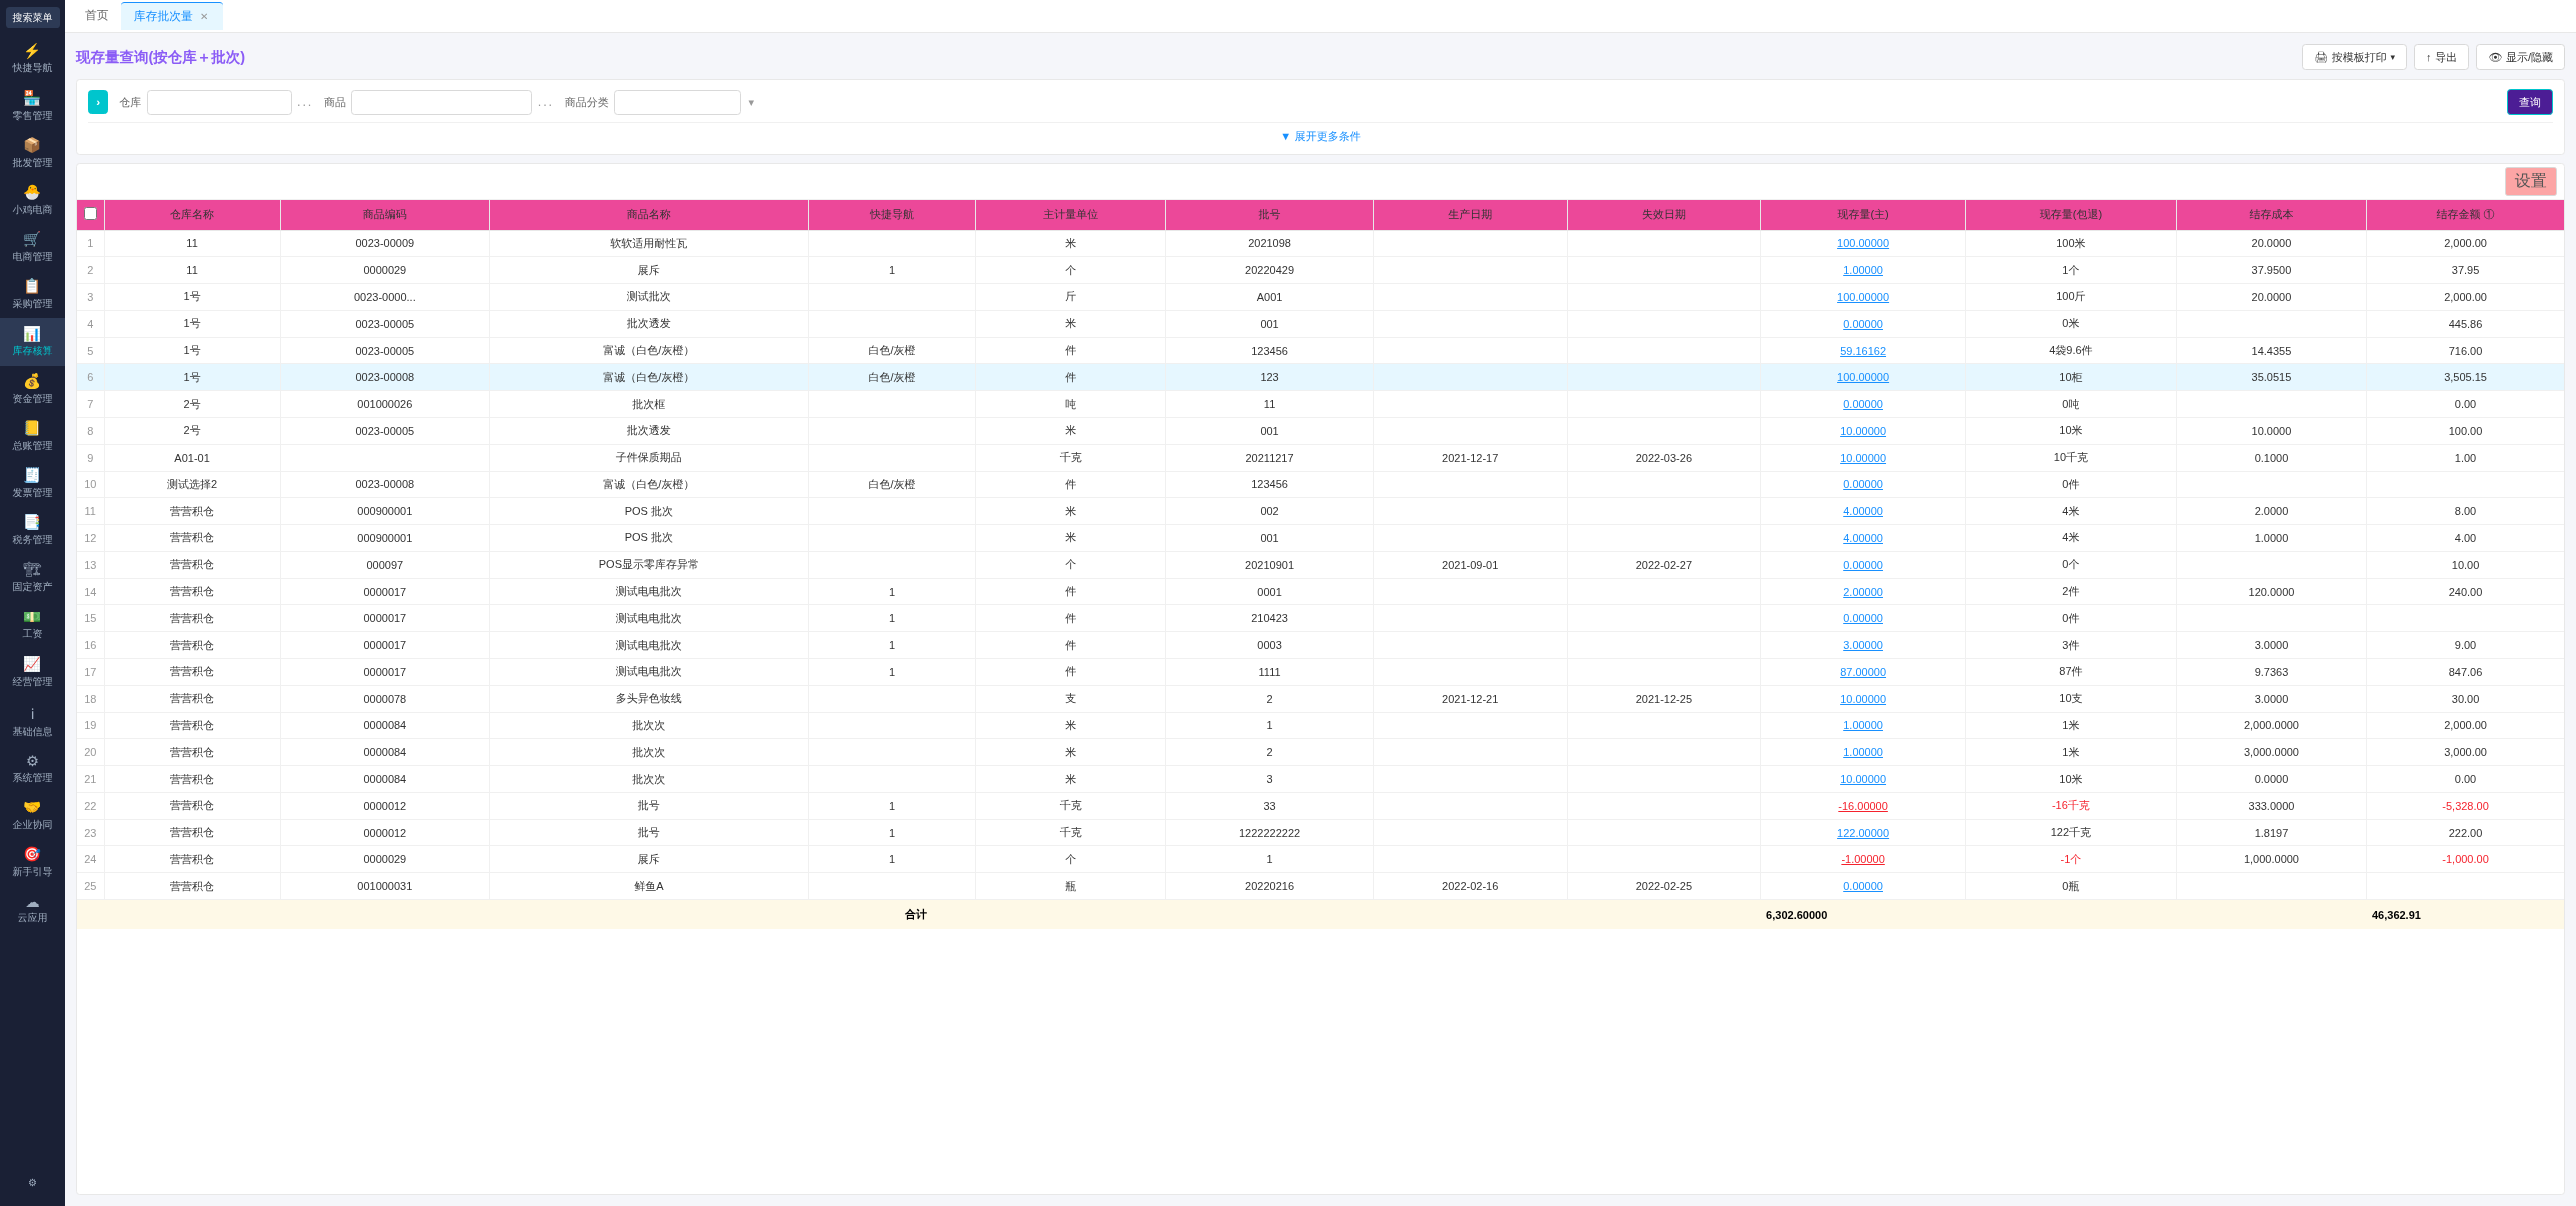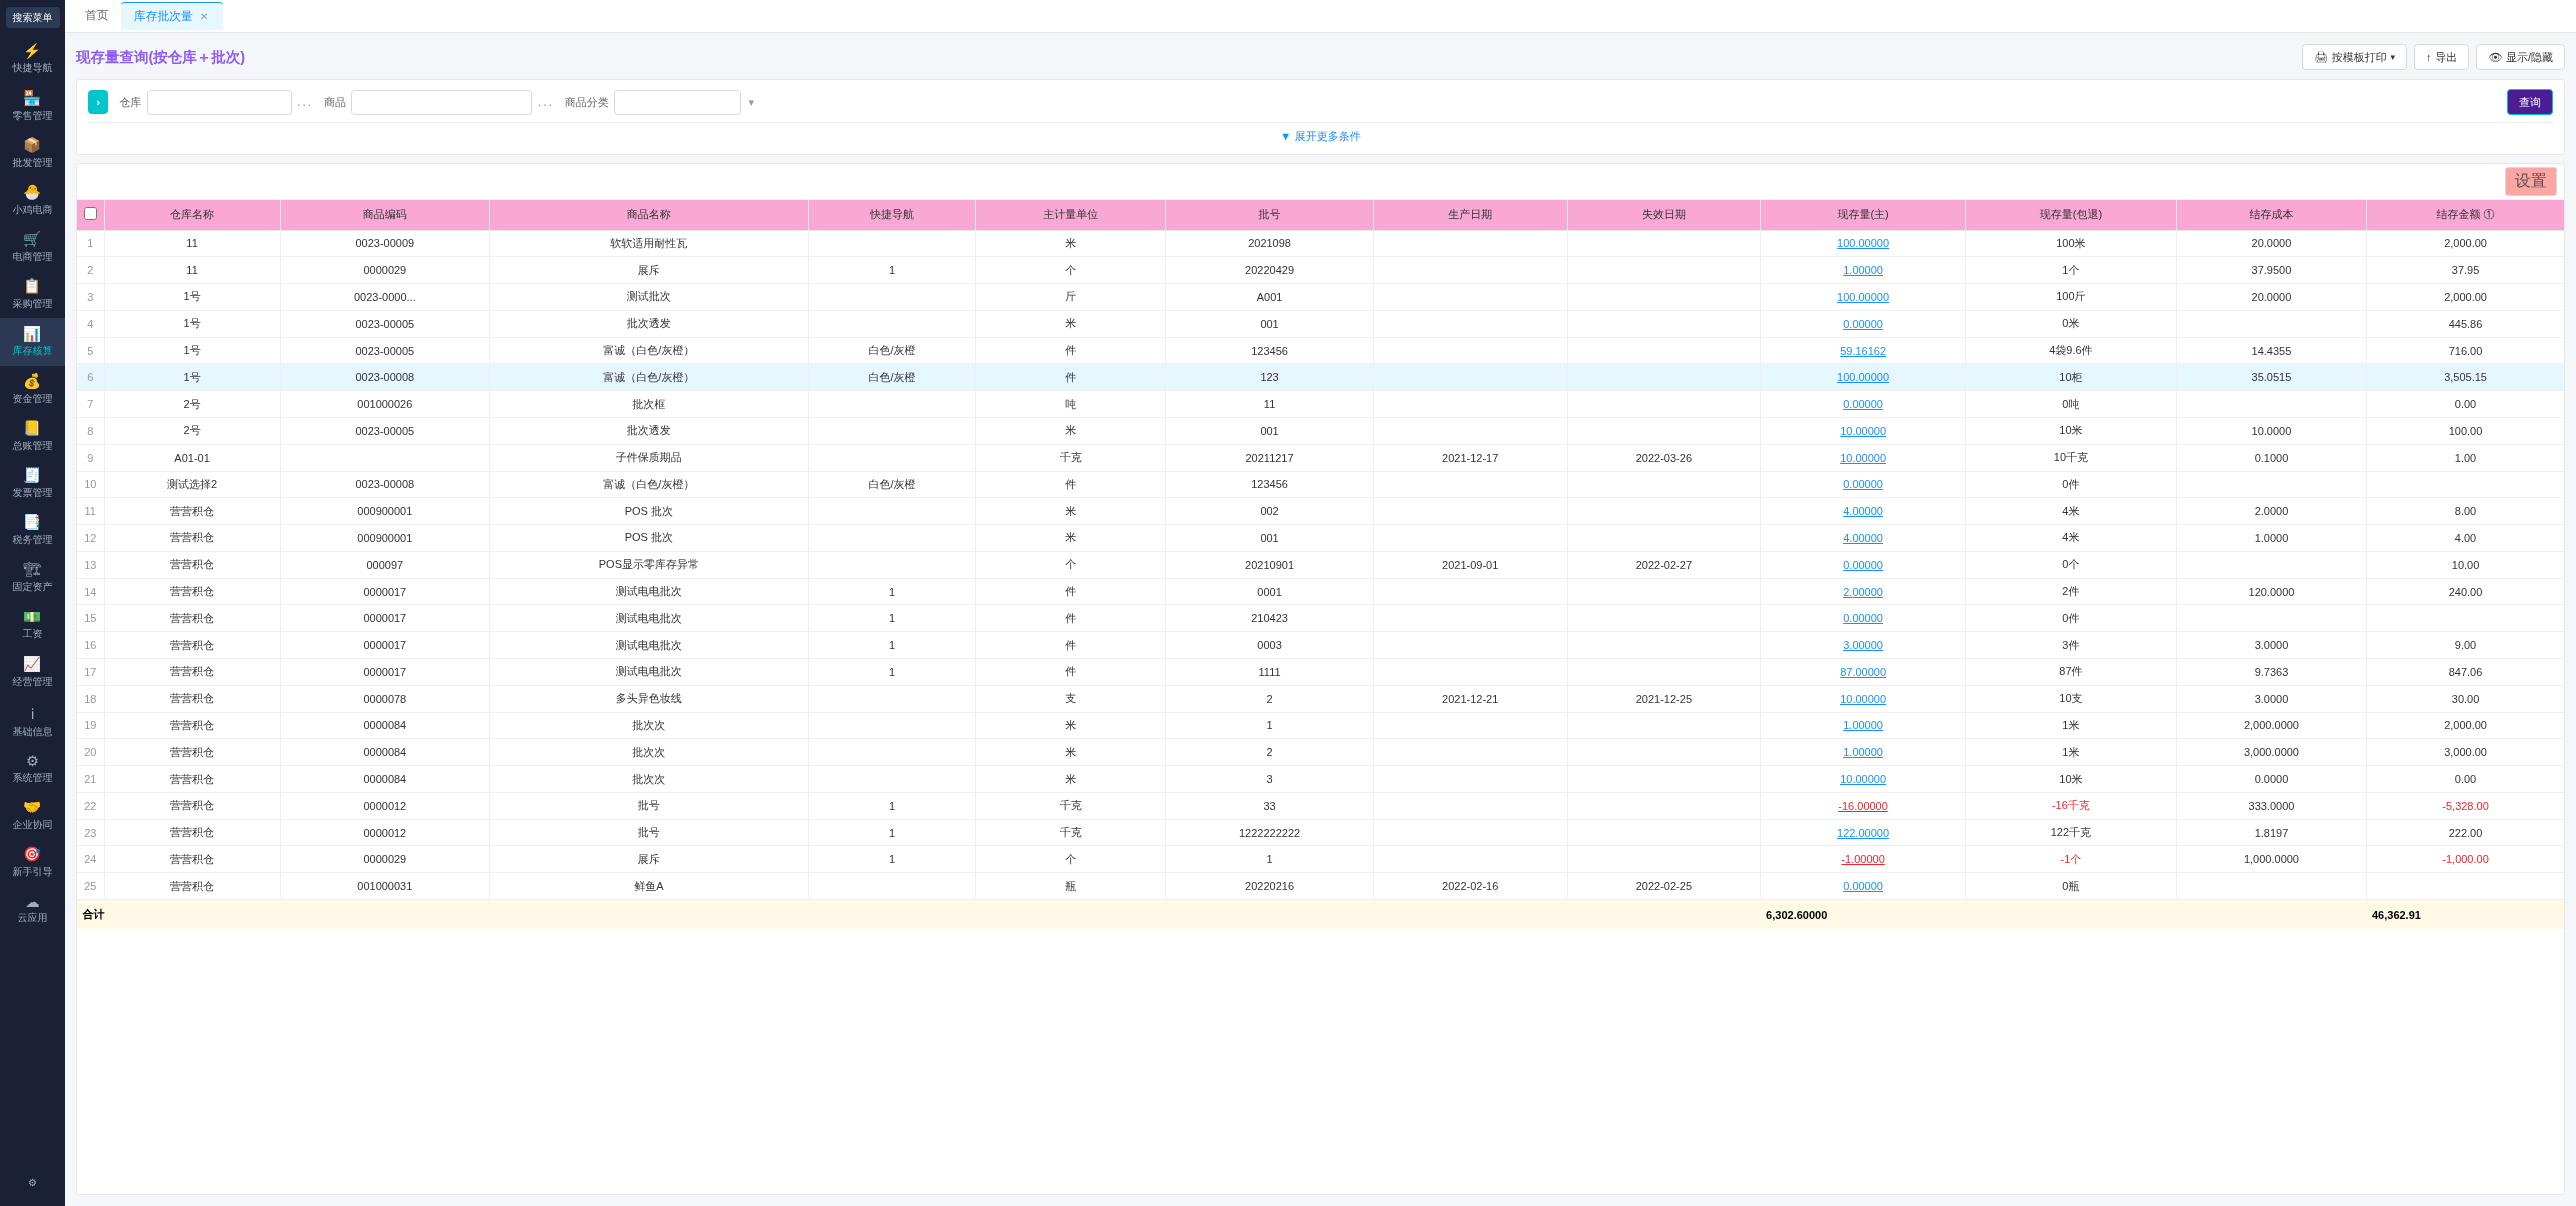--- a/index.html
+++ b/index.html
@@ -207,21 +207,21 @@
     }
     thead th {
       padding: 7.2px 5.4px;
       text-align: center;
       color: #333;
       font-weight: 500;
       border-right: 0.9px solid #e8e8e8;
       white-space: nowrap;
       position: sticky;
       top: 0;
-      background: #f9a8d4;
+      background: #ec4899;
       z-index: 2;
     }
     thead th:last-child { border-right: none; }
     tbody tr {
       border-bottom: 0.9px solid #f0f0f0;
     }
     tbody tr.highlighted { background: #e6f7ff; }
     tbody td {
       padding: 5.4px 5.4px;
       text-align: center;
@@ -817,21 +817,21 @@
       <td>2022-02-16</td>
       <td>2022-02-25</td>
       <td class="link-cell">0.00000</td>
       <td class="">0瓶</td>
       <td></td>
       <td class=""></td>
     </tr>
             </tbody>
           <tfoot>
             <tr class="tfoot-row">
-              <td colspan="9" style="text-align:left;padding-right:11px;">合计</td>
+              <td colspan="9" style="text-align:center;padding-right:11px;">合计</td>
               <td>6,302.60000</td>
               <td></td>
               <td></td>
               <td>46,362.91</td>
             </tr>
           </tfoot>
         </table>
       </div>
     </div>
   </div>

